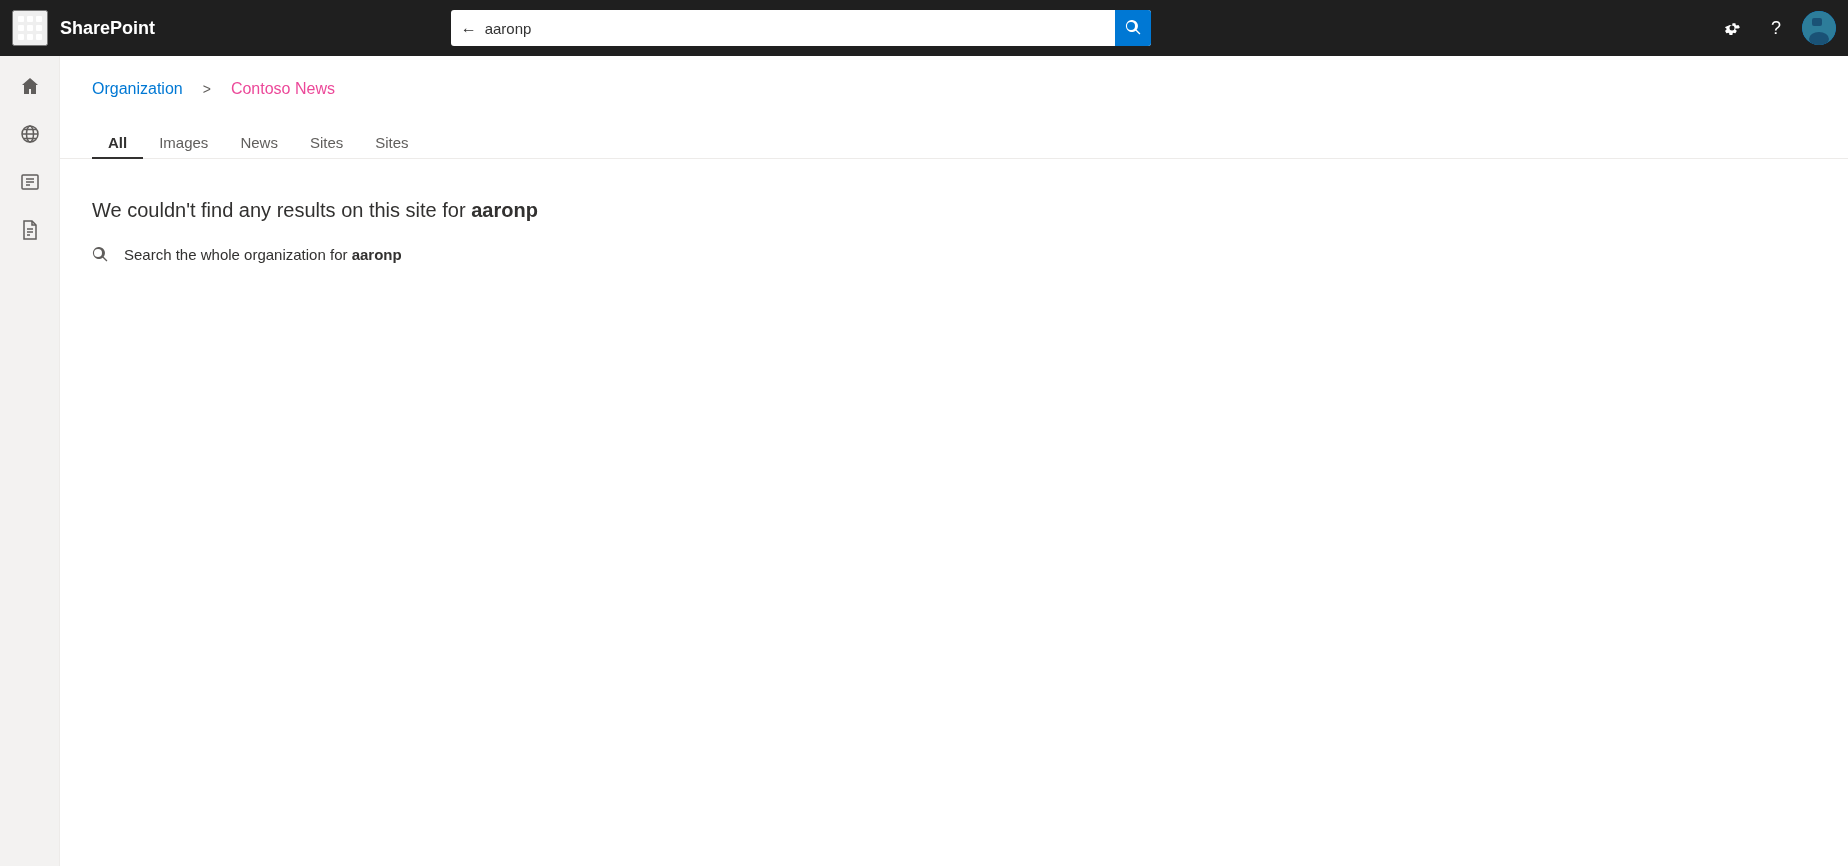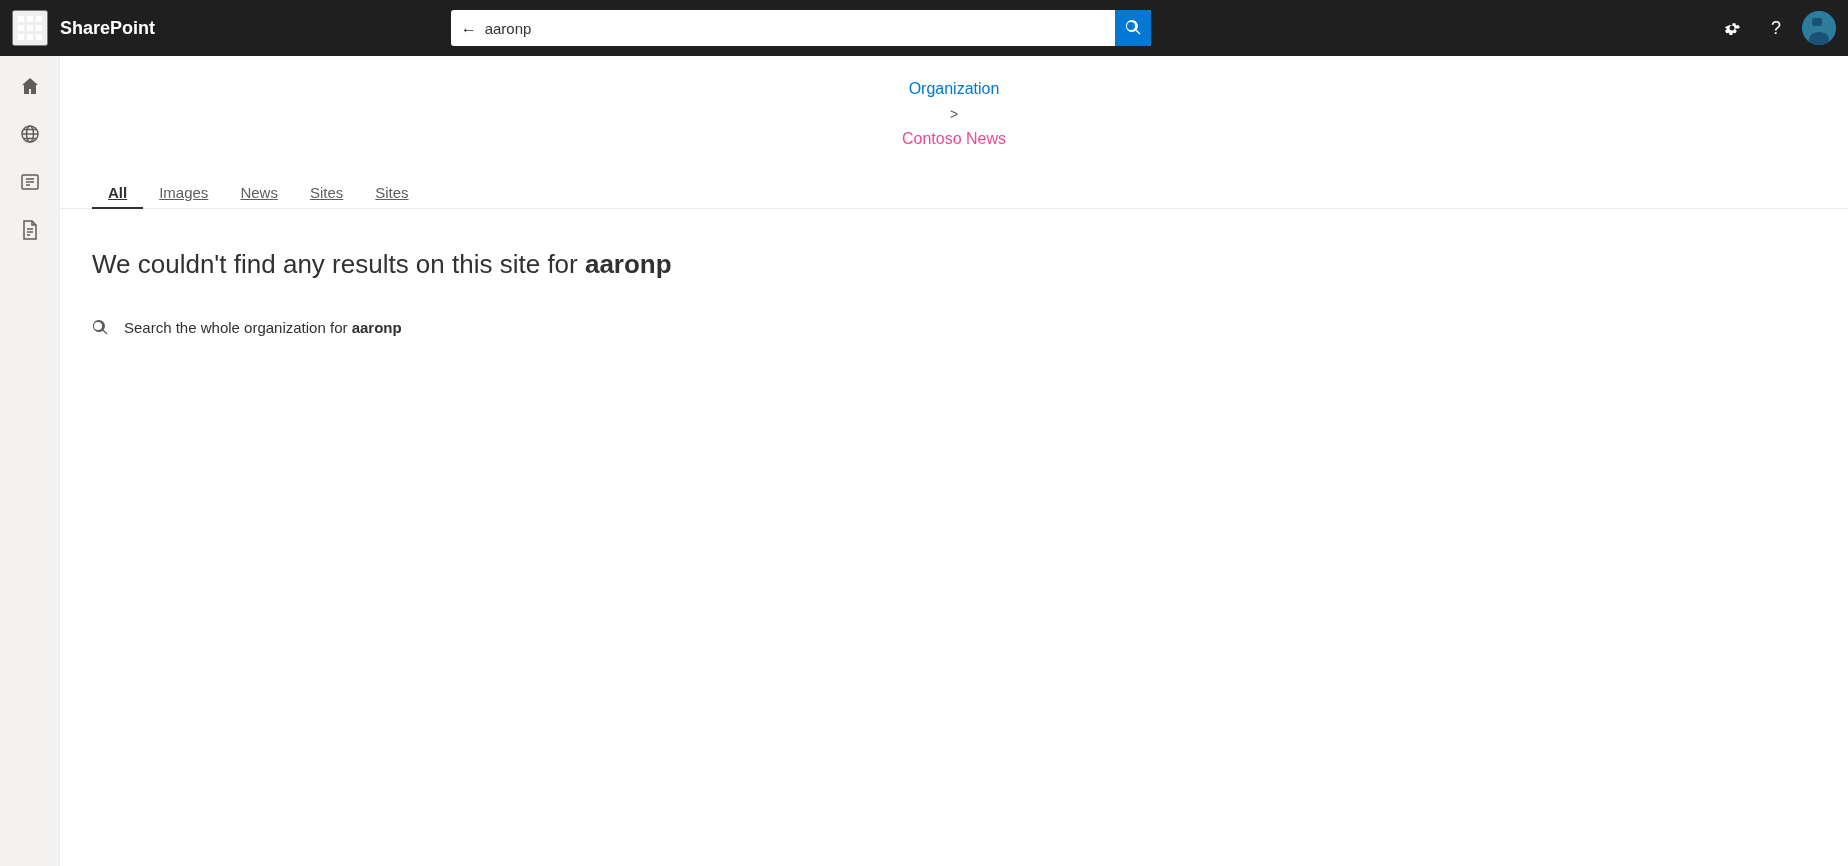--- a/index.html
+++ b/index.html
@@ -68,49 +68,49 @@
       border: none; background: none; cursor: pointer; border-radius: 4px; color: #605e5c; font-size: 20px;
     }
 
     
     .content {
       flex: 1; background: #fff; overflow-y: auto; padding: 0;
     }
 
     
     .breadcrumb-bar {
-      padding: 24px 32px 0 32px; display: flex; align-items: center; gap: 8px; flex-direction: column;
+      padding: 24px 32px 0 32px; display: flex; align-items: center; gap: 20px;
     }
     .breadcrumb-org {
       color: #0078d4; font-size: 16px; cursor: pointer; text-decoration: none;
     }
     .breadcrumb-sep { color: #605e5c; font-size: 14px; }
     .breadcrumb-current { color: #ec4899; font-size: 16px; }
 
     
     .tabs-bar {
       padding: 20px 32px 0 32px; display: flex; gap: 0; border-bottom: 1px solid #edebe9; margin-top: 8px;
     }
     .tab {
       padding: 8px 16px; font-size: 15px; cursor: pointer; border: none; background: none;
-      color: #605e5c; position: relative; margin-bottom: -1px; text-decoration: underline;
+      color: #605e5c; position: relative; margin-bottom: -1px;
     }
     .tab.active {
       color: #323130; font-weight: 600;
     }
     .tab.active::after {
       content: ''; position: absolute; bottom: 0; left: 0; right: 0; height: 2px; background: #323130;
     }
 
     
     .no-results {
       padding: 40px 32px;
     }
     .no-results-text {
-      font-size: 26px; color: #323130; margin-bottom: 39px;
+      font-size: 20px; color: #323130; margin-bottom: 24px;
     }
     .no-results-text strong { font-weight: 700; }
     .org-search-link {
       display: flex; align-items: center; gap: 16px; cursor: pointer; color: #323130; font-size: 15px;
     }
     .org-search-link strong { font-weight: 700; color: #323130; }
   </style>
 </head>
 <body>
 

